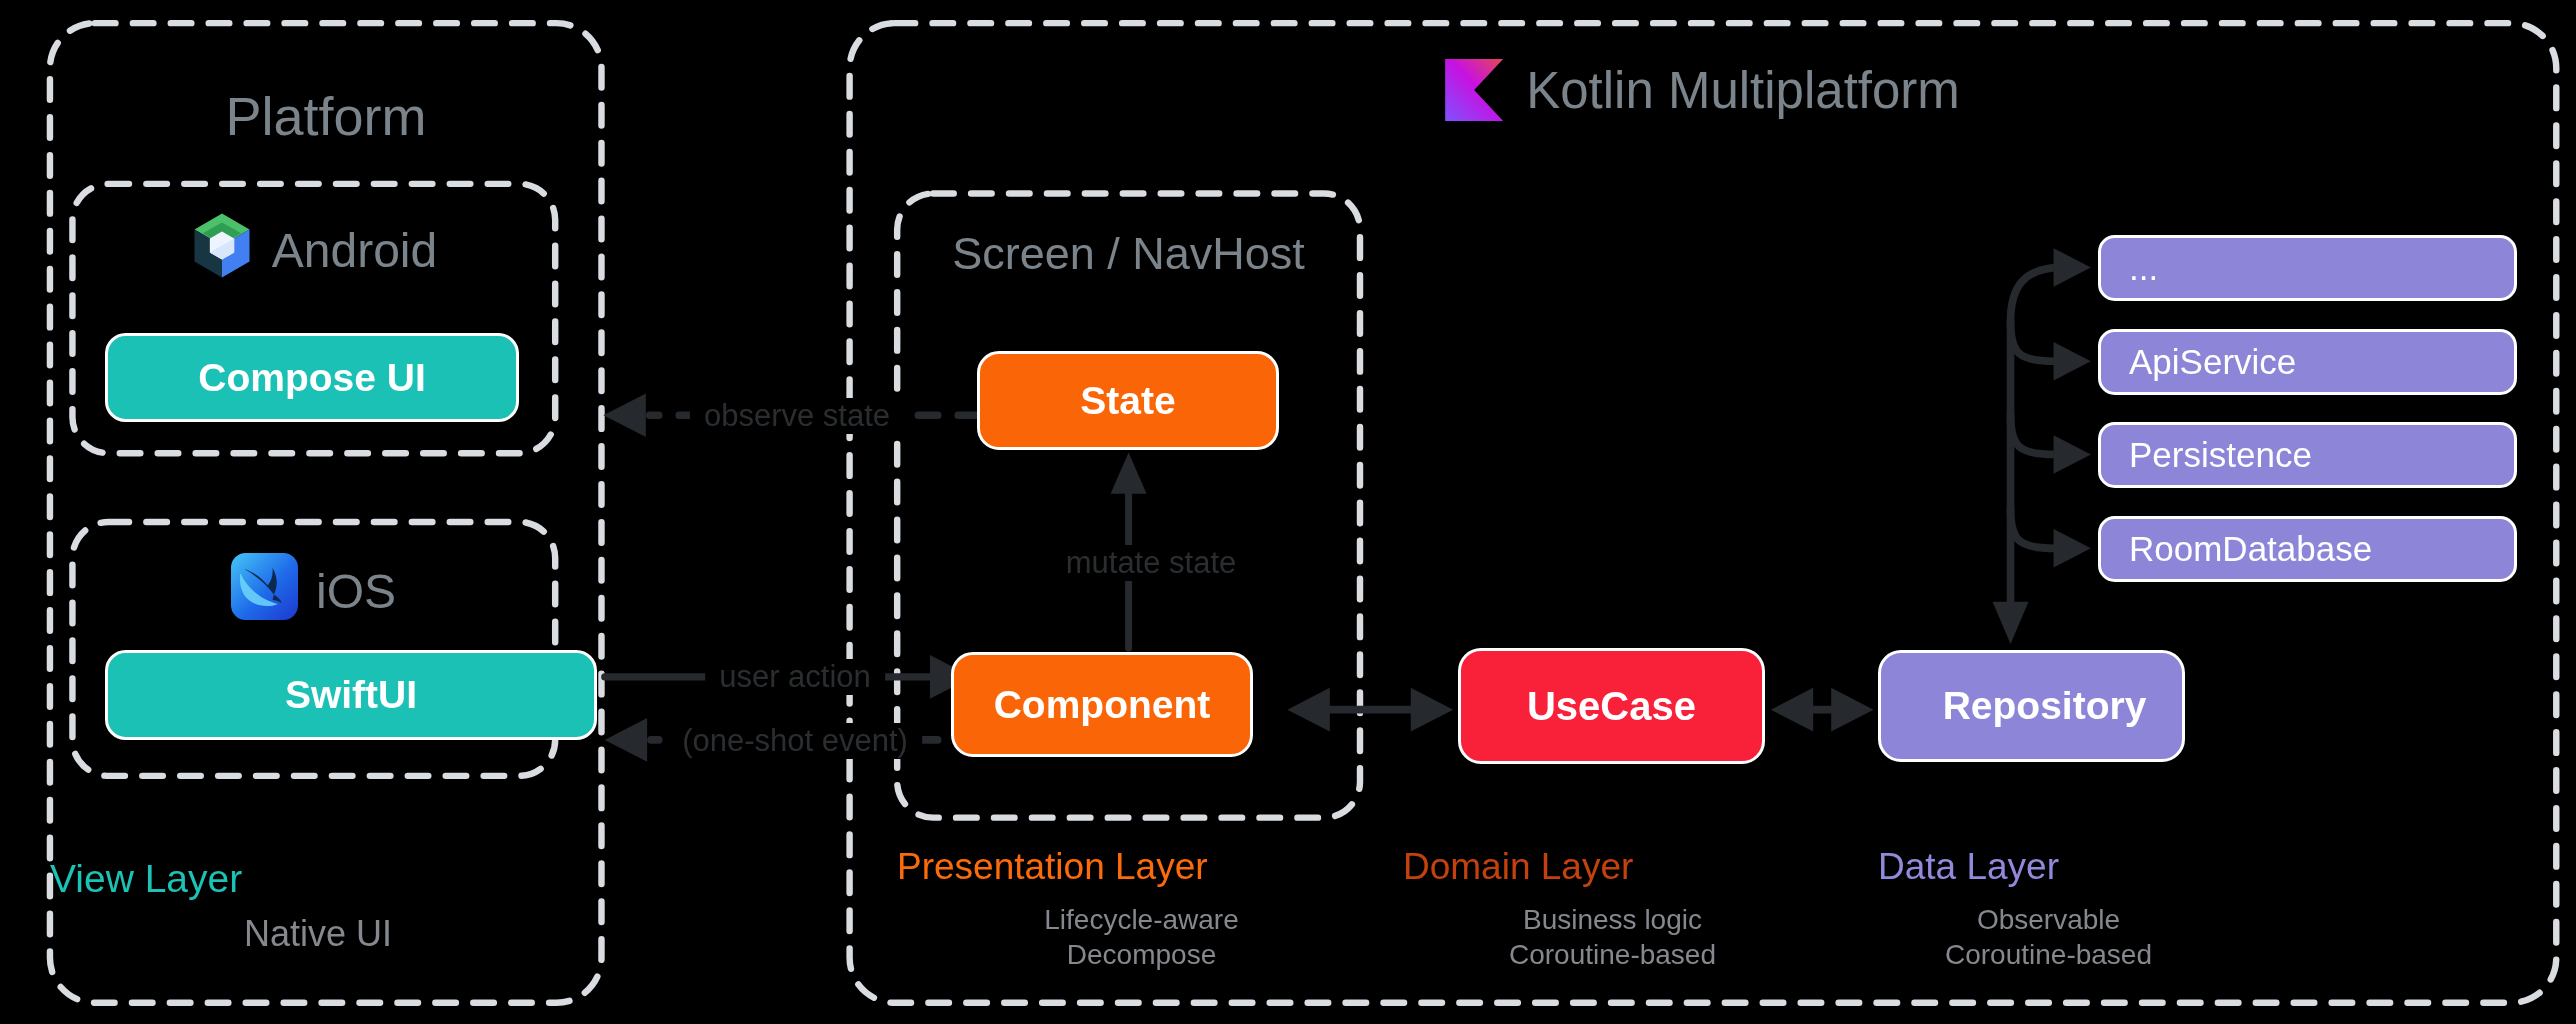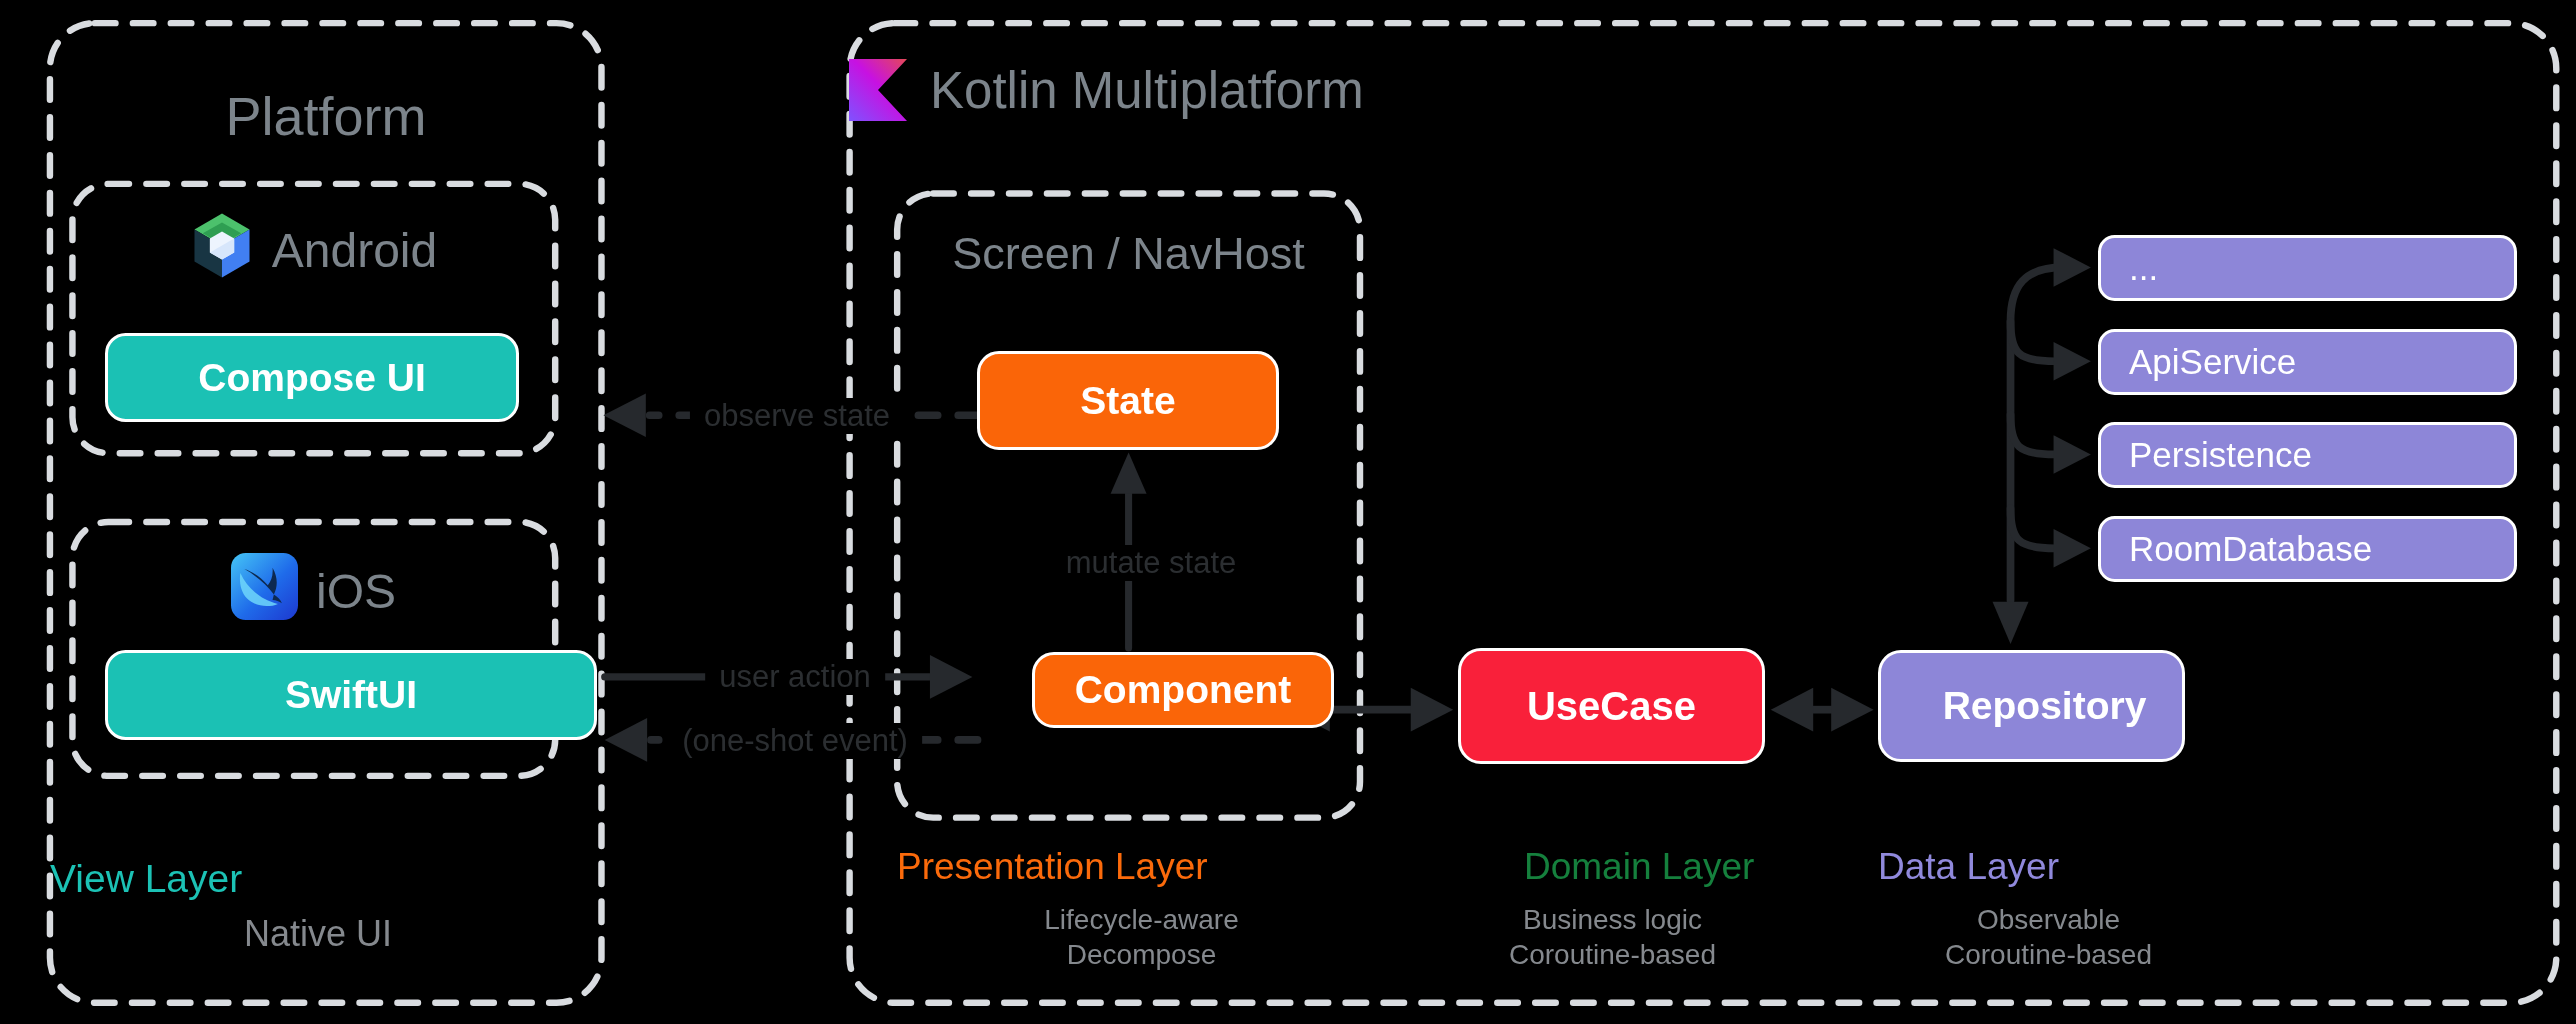--- a/index.html
+++ b/index.html
@@ -21,55 +21,55 @@
   .purple{background:#8d86d8;border-radius:23px;font-size:39px;}
   .ds-box{
     position:absolute;left:2098px;width:419px;height:66px;box-sizing:border-box;
     background:#8d86d8;border:3.2px solid #fff;border-radius:16.7px;
     display:flex;align-items:center;justify-content:flex-start;padding-left:28px;
     color:#fff;font-size:35px;font-weight:400;z-index:1;
   }
   #compose-ui{left:105px;top:333px;width:414px;height:89px;}
   #swiftui{left:105px;top:650px;width:492px;height:90px;}
   #state{left:977px;top:351px;width:302px;height:99px;}
-  #component{left:1032px;top:652px;width:302px;height:76px;}
+  #component{left:951px;top:652px;width:302px;height:105px;}
   #usecase{left:1458px;top:648px;width:307px;height:116px;}
   #repository{left:1878px;top:650px;width:307px;height:112px;padding-left:26px;}
   #ds-0{top:235px;} #ds-1{top:329px;} #ds-2{top:422px;} #ds-3{top:516px;}
   
   .gray-title{color:#7c848b;z-index:1;text-align:center;}
   #platform-title{left:50px;top:85px;width:552px;font-size:54px;}
   #screen-title{left:897px;top:228px;width:463px;font-size:45px;}
   
   .icon-row{
     position:absolute;display:flex;align-items:center;justify-content:center;
     z-index:1;color:#7c848b;
   }
   #android-row{left:72px;top:212px;width:483px;height:77px;gap:18px;font-size:48px;}
   #ios-row{left:72px;top:554px;width:483px;height:75px;gap:18px;font-size:48px;}
   
   #kmp-header{
     position:absolute;left:849px;top:54px;width:1707px;height:72px;
-    display:flex;align-items:center;gap:23px;z-index:1;
+    display:flex;align-items:center;justify-content:center;gap:23px;z-index:1;
   }
   #kotlin-logo{
     width:58px;height:62px;
     background:linear-gradient(225deg,#e44857 0%,#c711e1 45%,#7f52ff 100%);
     clip-path:polygon(0 0,100% 0,50% 50%,100% 100%,0 100%);
   }
   #kmp-title{color:#7c848b;font-size:51px;}
   
   .layer-title{position:absolute;z-index:1;text-align:left;font-weight:400;font-size:37px;}
   .layer-line{position:absolute;z-index:1;text-align:center;font-size:28px;color:#85898e;}
   #view-layer{left:50px;top:857px;width:552px;color:#1cc2b5;font-size:39px;}
   #native-ui{left:42px;top:913px;width:552px;font-size:36px;}
   #pres-title{left:897px;top:846px;width:489px;color:#fb6a0b;}
   #pres-l1{left:897px;top:904px;width:489px;}
   #pres-l2{left:897px;top:939px;width:489px;}
-  #dom-title{left:1524px;top:846px;width:309px;color:#15803d;}
+  #dom-title{left:1403px;top:846px;width:309px;color:#c2410c;}
   #dom-l1{left:1458px;top:904px;width:309px;}
   #dom-l2{left:1458px;top:939px;width:309px;}
   #data-title{left:1878px;top:846px;width:341px;color:#9089dc;}
   #data-l1{left:1878px;top:904px;width:341px;}
   #data-l2{left:1878px;top:939px;width:341px;}
   
   .arrow-label{
     position:absolute;z-index:2;transform:translate(-50%,-50%);
     color:#2b2e31;font-size:31px;background:#000;padding:0 14px;white-space:nowrap;
   }

